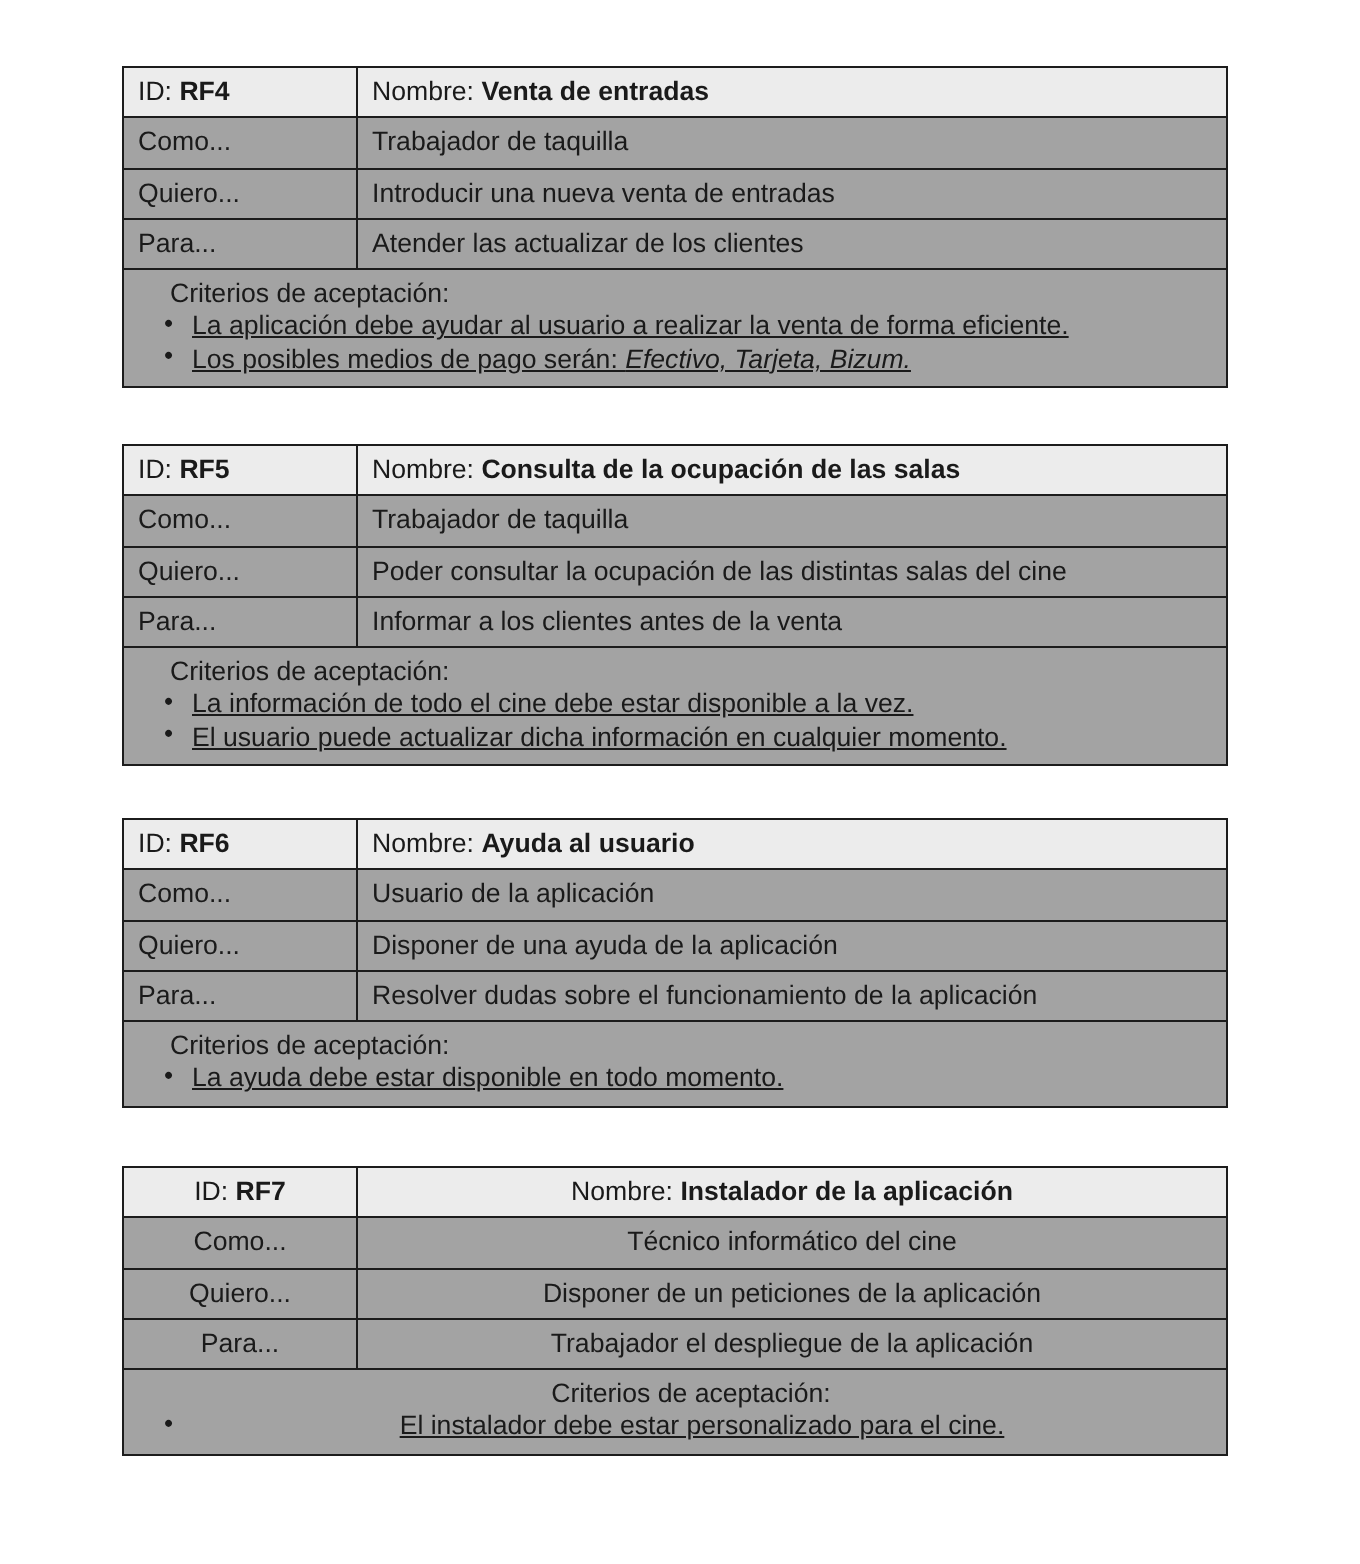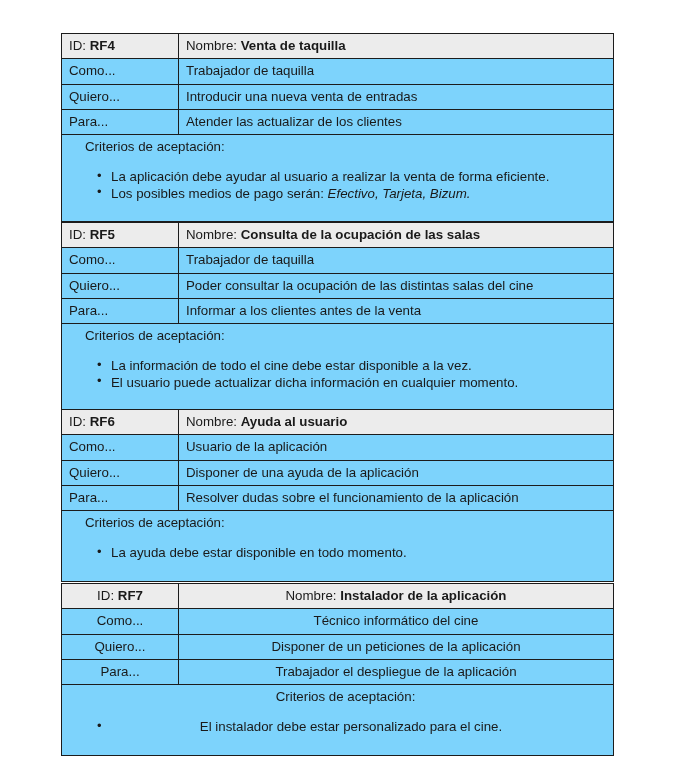--- a/index.html
+++ b/index.html
@@ -30,21 +30,21 @@
     border-collapse: collapse;
     table-layout: fixed;
     font-size: 13.3px;
     line-height: 1.15;
   }
 
   .req-table td {
     border: 1px solid #1c1c1c;
     padding: 4px 7px 5px 7px;
     vertical-align: middle;
-    background: #7dd3fc;
+    background: #a3a3a3;
   }
 
   .col-label { width: 102px; }
 
   .row-head td {
     background: #ececec;
   }
 
   .row-head .col-label,
   .row-head .col-value {
@@ -55,23 +55,24 @@
   .ital { font-style: italic; }
 
   .criteria-cell {
     padding: 5px 7px 6px 7px;
   }
   .criteria-title {
     display: block;
     margin: 0 0 1px 16px;
   }
   .criteria-list {
-    margin: 15px;
+    margin: 0;
     padding: 0 0 0 27px;
     list-style: none;
+    text-decoration: underline;
   }
   .criteria-list li {
     position: relative;
     margin: 0 0 1px 0;
     padding: 0;
     white-space: nowrap;
   }
   .criteria-list li::before {
     content: "\2022";
     position: absolute;
@@ -83,21 +84,21 @@
 </style>
 </head>
 <body>
 
 <div class="page">
   <div id="tables-root">
       <table class="req-table" style="top: 33px;">
         <tbody>
           <tr class="row-head">
             <td class="col-label"><span>ID:</span> <span class="bold">RF4</span></td>
-            <td class="col-value"><span>Nombre:</span> <span class="bold">Venta de taquilla</span></td>
+            <td class="col-value"><span>Nombre:</span> <span class="bold">Venta de entradas</span></td>
           </tr>
           <tr>
             <td class="col-label">Como...</td>
             <td class="col-value">Trabajador de taquilla</td>
           </tr>
           <tr>
             <td class="col-label">Quiero...</td>
             <td class="col-value">Introducir una nueva venta de entradas</td>
           </tr>
           <tr>

